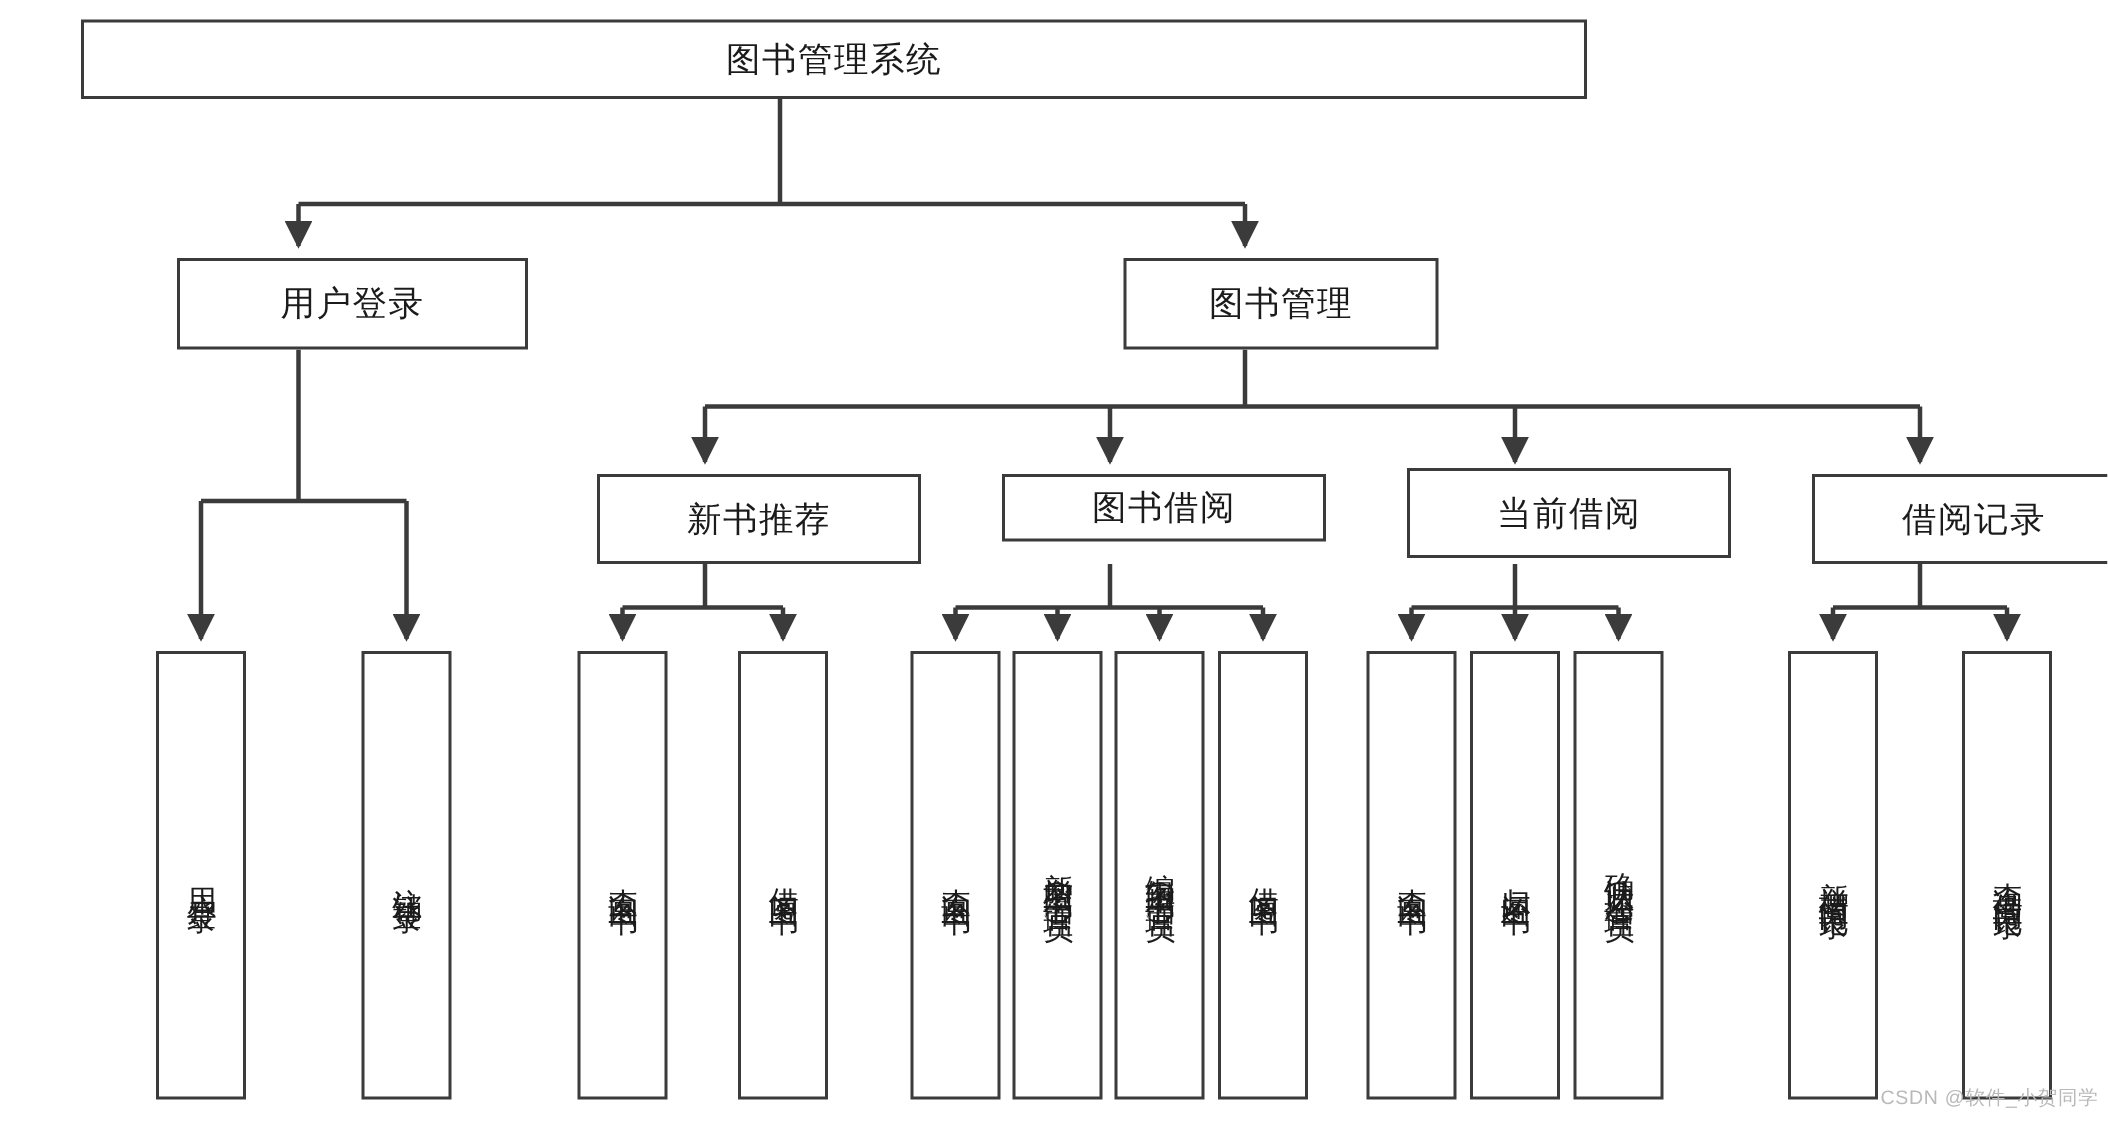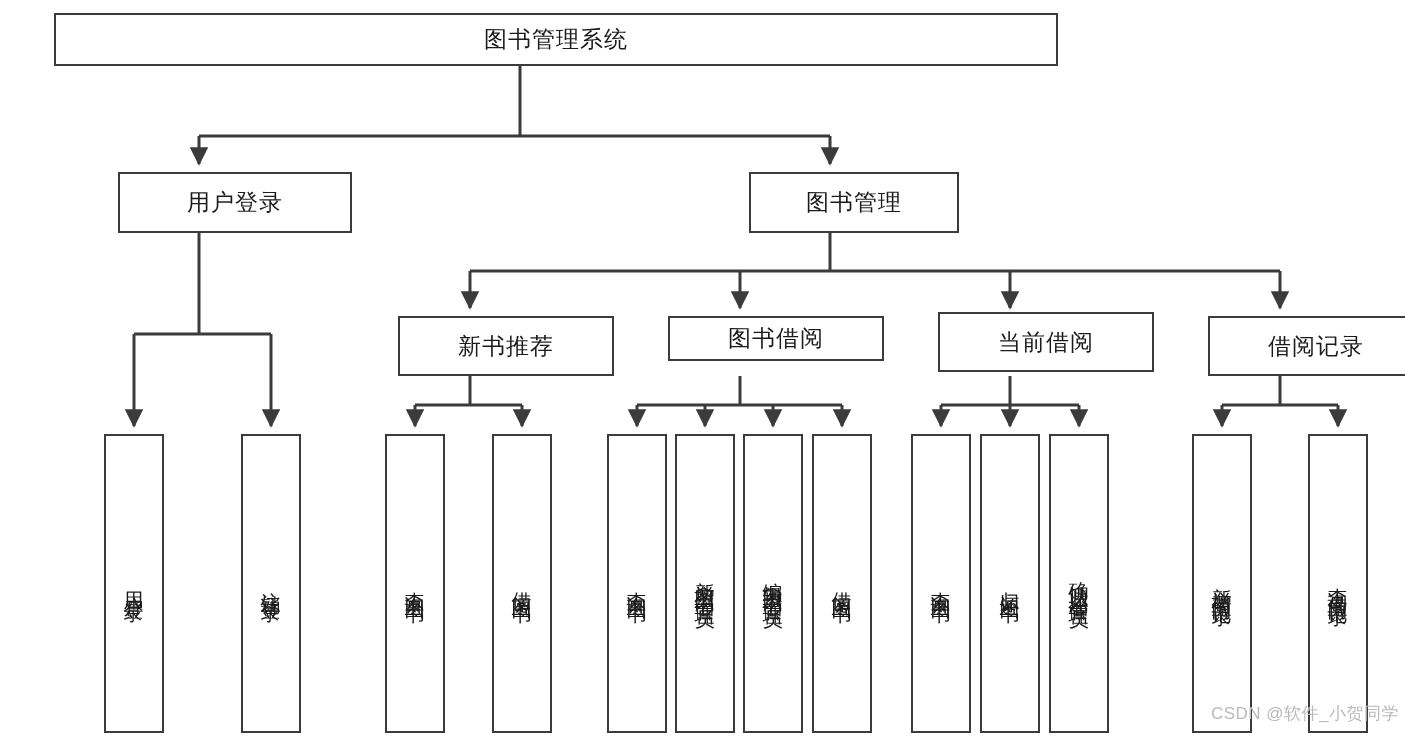--- a/index.html
+++ b/index.html
@@ -48,22 +48,22 @@
     letter-spacing: 4px;
     line-height: 1;
     white-space: nowrap;
   }
   .htext {
     white-space: nowrap;
   }
   #watermark {
     position: absolute;
     right: 6px;
-    bottom: 22px;
-    font-size: 17px;
+    bottom: 6px;
+    font-size: 13px;
     color: #b9b9b9;
     white-space: nowrap;
     letter-spacing: 0.5px;
   }
 </style>
 </head>
 <body>
 
 <div id="canvas">
 

